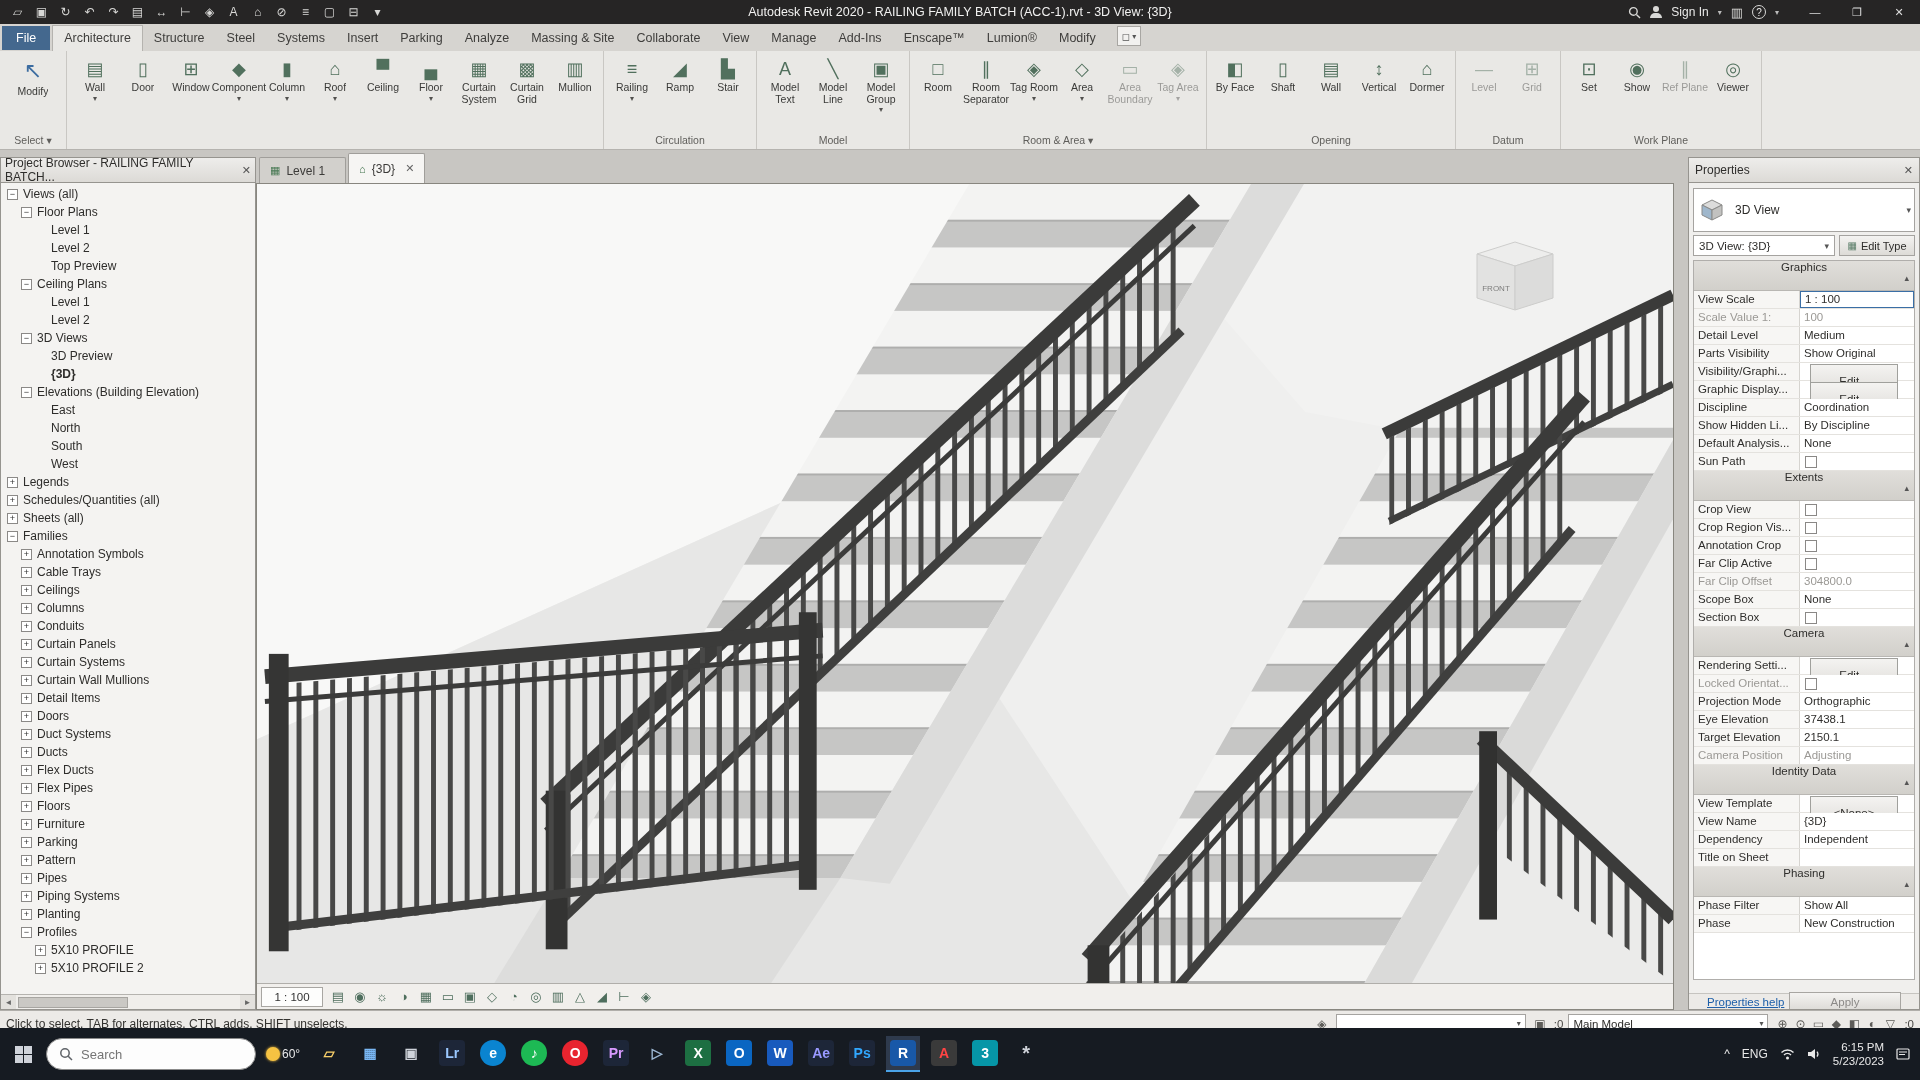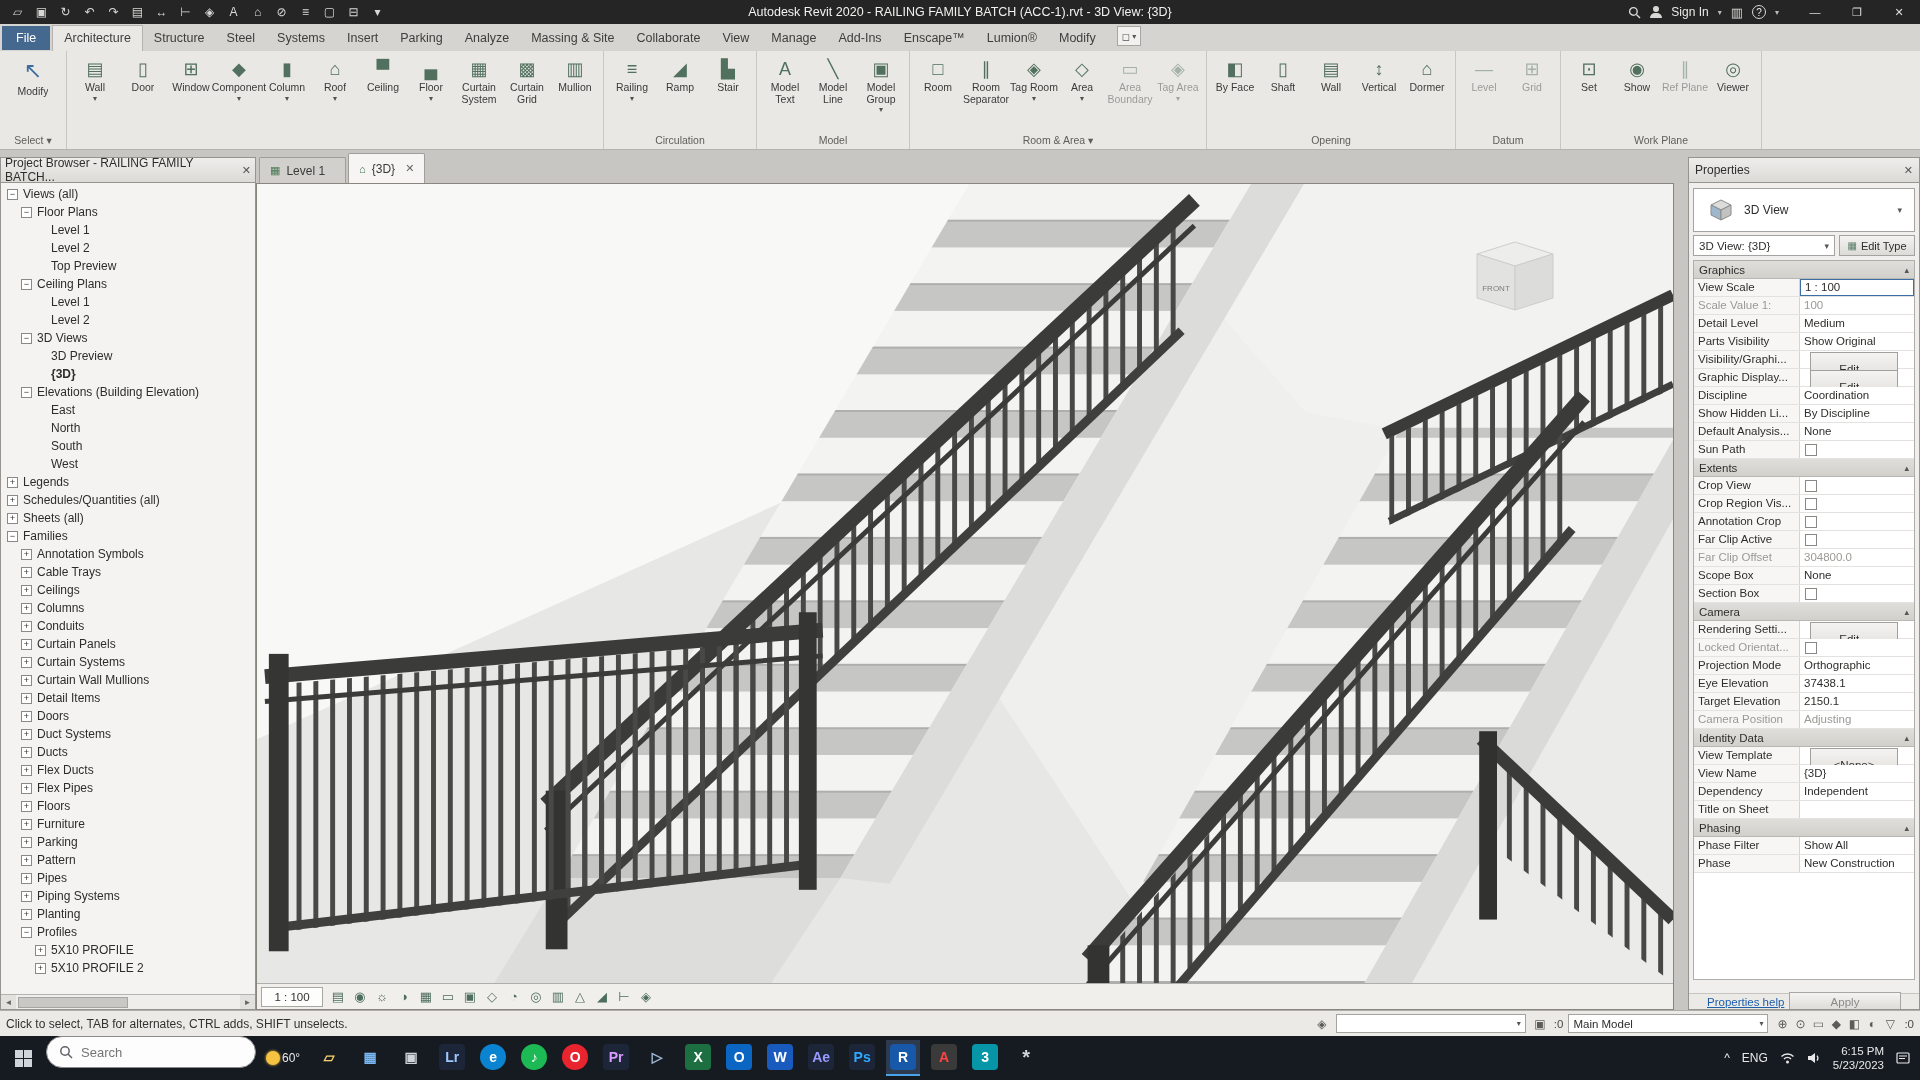--- a/index.html
+++ b/index.html
@@ -78,30 +78,30 @@
   .canvas3d { flex:1; position:relative; overflow:hidden; }
   .canvas3d svg.scene { width:100%; height:100%; display:block; }
   .viewcube { position:absolute; top:52px; right:100px; opacity:.5; }
   .vcb { height:26px; background:#f1efec; border-top:1px solid #b0aeaa; display:flex; align-items:center; padding-left:4px; }
   .vcb-scale { height:20px; min-width:62px; border:1px solid #a8a6a2; background:#fdfdfc; font-size:11.5px; display:flex; align-items:center; justify-content:center; padding:0 6px; margin-right:4px; color:#333; }
   .vcbicon { width:22px; height:20px; display:flex; align-items:center; justify-content:center; font-size:13px; color:#4e6e5d; }
 
   
   .props { width:232px; background:#f0efed; border:1px solid #96948f; border-top:none; position:relative; overflow:hidden; }
   .pscroll { position:absolute; top:0; left:0; right:0; bottom:24px; }
-  .typebox { margin:5px 4px 3px; height:44px; background:#fff; border:1px solid #a5a3a0; display:flex; align-items:center; gap:8px; padding:0 12px; }
+  .typebox { margin:5px 4px 3px; height:44px; background:#fff; border:1px solid #a5a3a0; display:flex; align-items:center; gap:8px; padding:0 3px; }
   .typebox .tb-chev { margin-left:auto; font-size:9px; color:#555; }
   .typename { font-size:12px; color:#2e2d2b; }
   .selrow { display:flex; margin:0 4px 4px; gap:4px; }
   .typesel { flex:1; background:#fff; border:1px solid #a5a3a0; font-size:11.5px; color:#2e2d2b; display:flex; align-items:center; padding:0 5px; height:21px;gap:13px; }
   .typesel .tb-chev { margin-left:auto; font-size:9px; color:#555; }
   .edittype { width:76px; height:21px; background:linear-gradient(#f4f3f1,#dddbd7); border:1px solid #a5a3a0; font-size:11px; color:#2e2d2b; display:flex; align-items:center; justify-content:center; gap:4px; }
   .edittype .eticon { font-size:10px; color:#5a7d68; }
   .pgrid { margin:0 4px; border:1px solid #b0aeab; background:#fff; height:calc(100% - 82px); overflow:hidden; }
-  .psec-h { height:18px; background:linear-gradient(#e0deda,#d2d0cb); display:flex; align-items:center; padding:0 5px; font-size:11.5px; color:#2f2e2c; border-bottom:1px solid #b9b7b3; }
+  .psec-h { height:30px; background:linear-gradient(#e0deda,#d2d0cb); display:flex; align-items:center; padding:0 5px; font-size:11.5px; color:#2f2e2c; border-bottom:1px solid #b9b7b3;flex-direction:column; }
   .psec-h .collapse { margin-left:auto; font-size:9px; color:#555; }
   .prow { display:flex; height:18px; border-bottom:1px solid #e4e2de; font-size:11.5px; }
   .plabel { width:106px; flex:none; padding:2px 4px 0; color:#2f2e2c; border-right:1px solid #d6d4d0; background:#f7f6f4; overflow:hidden; white-space:nowrap; }
   .pval { flex:1; padding:2px 4px 0; background:#fff; color:#2f2e2c; overflow:hidden; white-space:nowrap; position:relative; }
   .prow.dim .plabel, .prow.dim .pval { color:#9b9995; }
   .prow.check .pval::after { content:""; position:absolute; left:5px; top:3px; width:10px; height:10px; border:1px solid #8a8886; background:#fff; }
   .prow.btnv .pval { margin:1px 16px 1px 10px; height:14px; flex:1; display:flex; align-items:center; justify-content:center; background:linear-gradient(#f4f3f1,#dddbd7); border:1px solid #a0a09c; padding:16px; }
   .prow.focus .pval { border:1px solid #3a6ea5; padding-top:1px; }
   .props-bottom { position:absolute; bottom:0; left:0; right:0; height:16px; display:flex; align-items:center; justify-content:space-between; padding:0 18px; background:#eceae7; border-top:1px solid #c6c4c0; }
   .phelp { color:#1d5fa9; text-decoration:underline; font-size:11.5px; }
@@ -112,21 +112,21 @@
   .stext { padding-left:6px; white-space:nowrap; }
   .sright { margin-left:auto; display:flex; align-items:center; gap:5px; padding-right:6px; }
   .sicon { width:18px; height:18px; display:flex; align-items:center; justify-content:center; font-size:12px; color:#5d5c59; }
   .scombo { height:19px; background:#fff; border:1px solid #a5a3a0; display:flex; align-items:center; font-size:11.5px; padding:0 4px; color:#2e2d2b; }
   .scombo .tb-chev { margin-left:auto; font-size:8px; color:#555; }
   .scombo.w1 { width:190px; }
   .scombo.w2 { width:200px; }
   .scount { font-size:11.5px; color:#4a4946; }
 
   
-  .taskbar { position:absolute; bottom:0; left:0; right:0; height:44px; background:#161b22; display:flex; color:#e8e8e8; }
+  .taskbar { position:absolute; bottom:0; left:0; right:0; height:52px; background:#161b22; display:flex; align-items:center; color:#e8e8e8; }
   .startbtn { width:46px; height:44px; display:flex; align-items:center; justify-content:center; }
   .winlogo { display:grid; grid-template-columns:8px 8px; grid-template-rows:8px 8px; gap:1px; }
   .winlogo span { background:#cfd3da; }
   .searchpill { width:210px; height:32px; background:#fdfdfd; border:1px solid #8a8a8a; border-radius:16px; display:flex; align-items:center; gap:8px; padding:0 12px; margin-right:10px; }
   .searchpill input { border:none; outline:none; font-size:13px; color:#333; width:140px; font-family:"Liberation Sans",sans-serif; background:transparent; }
   .weather { display:flex; align-items:center; gap:2px; margin-right:12px; font-size:12px; }
   .wicon { width:14px; height:14px; border-radius:50%; background:#f5c242; box-shadow:0 0 3px #f5c242; }
   .apps { display:flex; align-items:center; gap:7px; }
   .app { width:34px; height:36px; display:flex; align-items:center; justify-content:center; border-bottom:2px solid transparent; }
   .app.active { background:#2e3a4d; border-bottom:2px solid #4aa3e8; }

